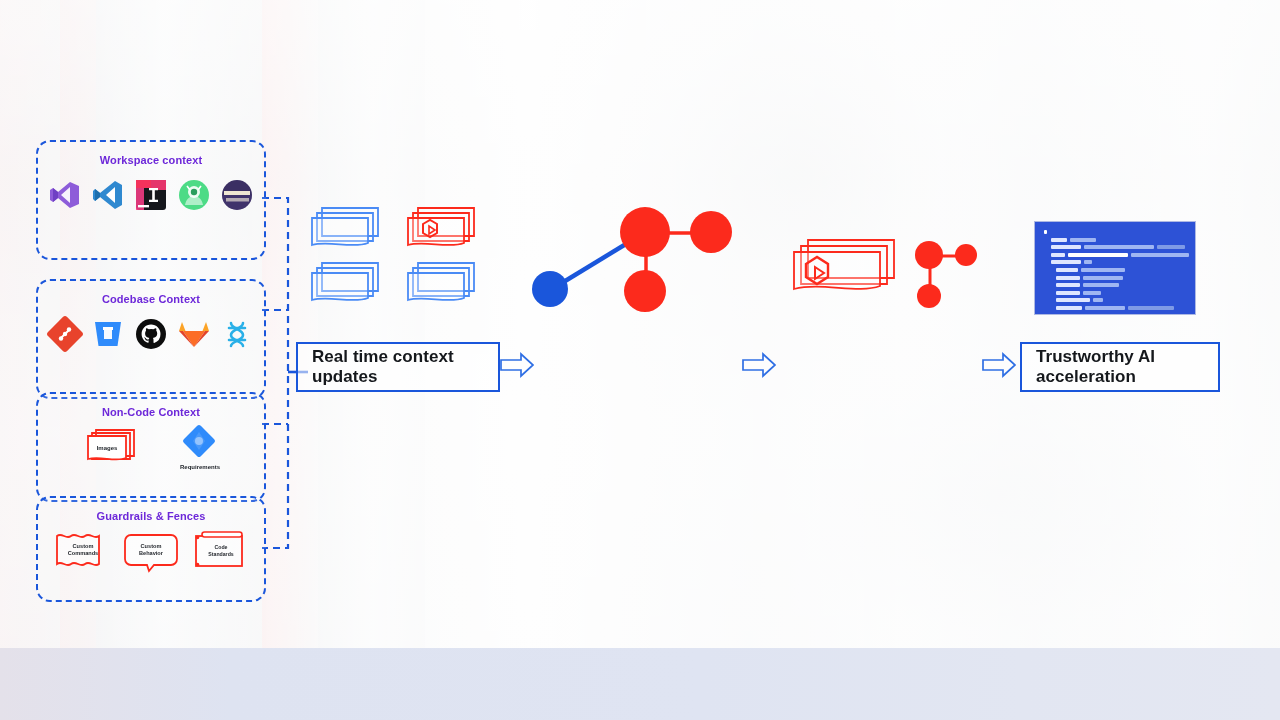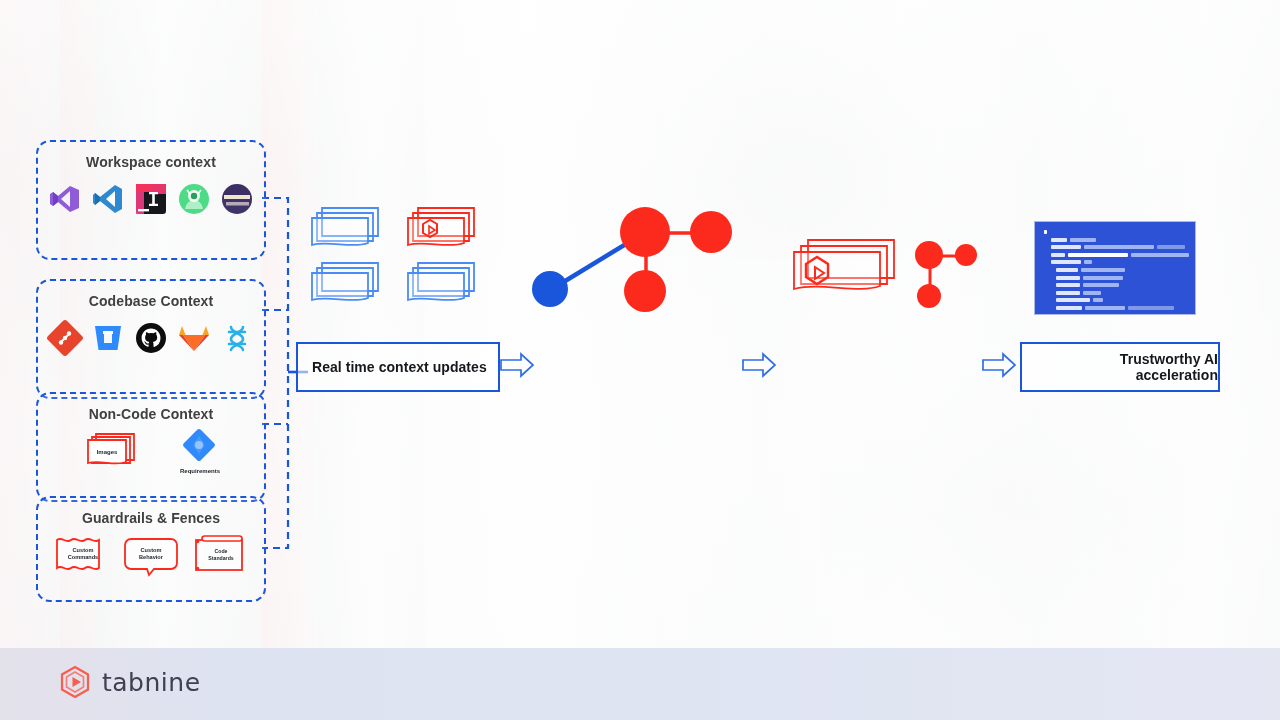--- a/index.html
+++ b/index.html
@@ -53,21 +53,21 @@
   }
 
   
   .ctx-box{
     position:absolute;left:36px;width:226px;
     border:2px dashed #1a56db;border-radius:14px;
     background:rgba(255,255,255,.12);
     display:flex;flex-direction:column;align-items:center;
   }
   .ctx-title{
-    font-size:14px;font-weight:bold;color:#404040;letter-spacing:.1px;
+    font-size:11px;font-weight:bold;color:#6d28d9;letter-spacing:.1px;
     text-align:center;margin-top:12px;
   }
   .ctx-icons{display:flex;align-items:center;justify-content:center;gap:9px;margin-top:12px;}
   .ico{width:34px;height:34px;display:block;}
 
   .box-workspace{top:140px;height:116px;}
   .box-codebase{top:279px;height:116px;}
   .box-noncode{top:392px;height:106px;}
   .box-guard{top:496px;height:102px;}
 
@@ -78,21 +78,21 @@
   .guard-row{display:flex;align-items:center;justify-content:center;gap:6px;margin-top:6px;}
   .guard-item{position:relative;width:62px;height:44px;display:flex;align-items:center;justify-content:center;}
 
   
   .stagebox{
     position:absolute;border:2px solid #1a56db;background:rgba(255,255,255,.55);
     display:flex;align-items:center;
     height:46px;
   }
   .stagebox .lbl{
-    font-size:14px;font-weight:bold;color:#15181c;padding-left:14px;letter-spacing:.05px;text-align:right;
+    font-size:17px;font-weight:bold;color:#15181c;padding-left:14px;letter-spacing:.05px;
   }
   .s1{left:296px;top:342px;width:200px;}
   .s2{left:538px;top:342px;width:198px;}
   .s3{left:780px;top:342px;width:196px;}
   .s4{left:1020px;top:342px;width:196px;}
 
   .arrowlink{position:absolute;top:353px;width:34px;height:24px;}
   .a1{left:500px;} .a2{left:742px;} .a3{left:982px;}
 
   
@@ -445,24 +445,14 @@
     <svg width="34" height="24" viewBox="0 0 34 24">
       <path d="M1 7 h20 v-6 l12 11 l-12 11 v-6 h-20 Z" fill="#ffffff" fill-opacity=".45" stroke="#2f6fe4" stroke-width="1.7"></path>
     </svg>
   </div>
 
   <div class="stagebox s4">
     <span class="lbl">Trustworthy AI acceleration</span>
   </div>
 
   <div class="footer-band"></div>
-  <div class="footer-logo">
-    <span>
-      <svg width="30" height="34" viewBox="0 0 30 34">
-        <path d="M15 2 L28 9.5 V24.5 L15 32 L2 24.5 V9.5 Z" fill="none" stroke="#fb5c4c" stroke-width="2.2"></path>
-        <path d="M15 7 L23.5 12 V22 L15 27 L6.5 22 V12 Z" fill="none" stroke="#fb5c4c" stroke-width="1.6" opacity=".75"></path>
-        <path d="M12.5 12 V22 L21 17 Z" fill="#fb5c4c"></path>
-      </svg>
-    </span>
-    <span class="wordmark">tabnine</span>
-  </div>
 
 </div>
 
 </body></html>

